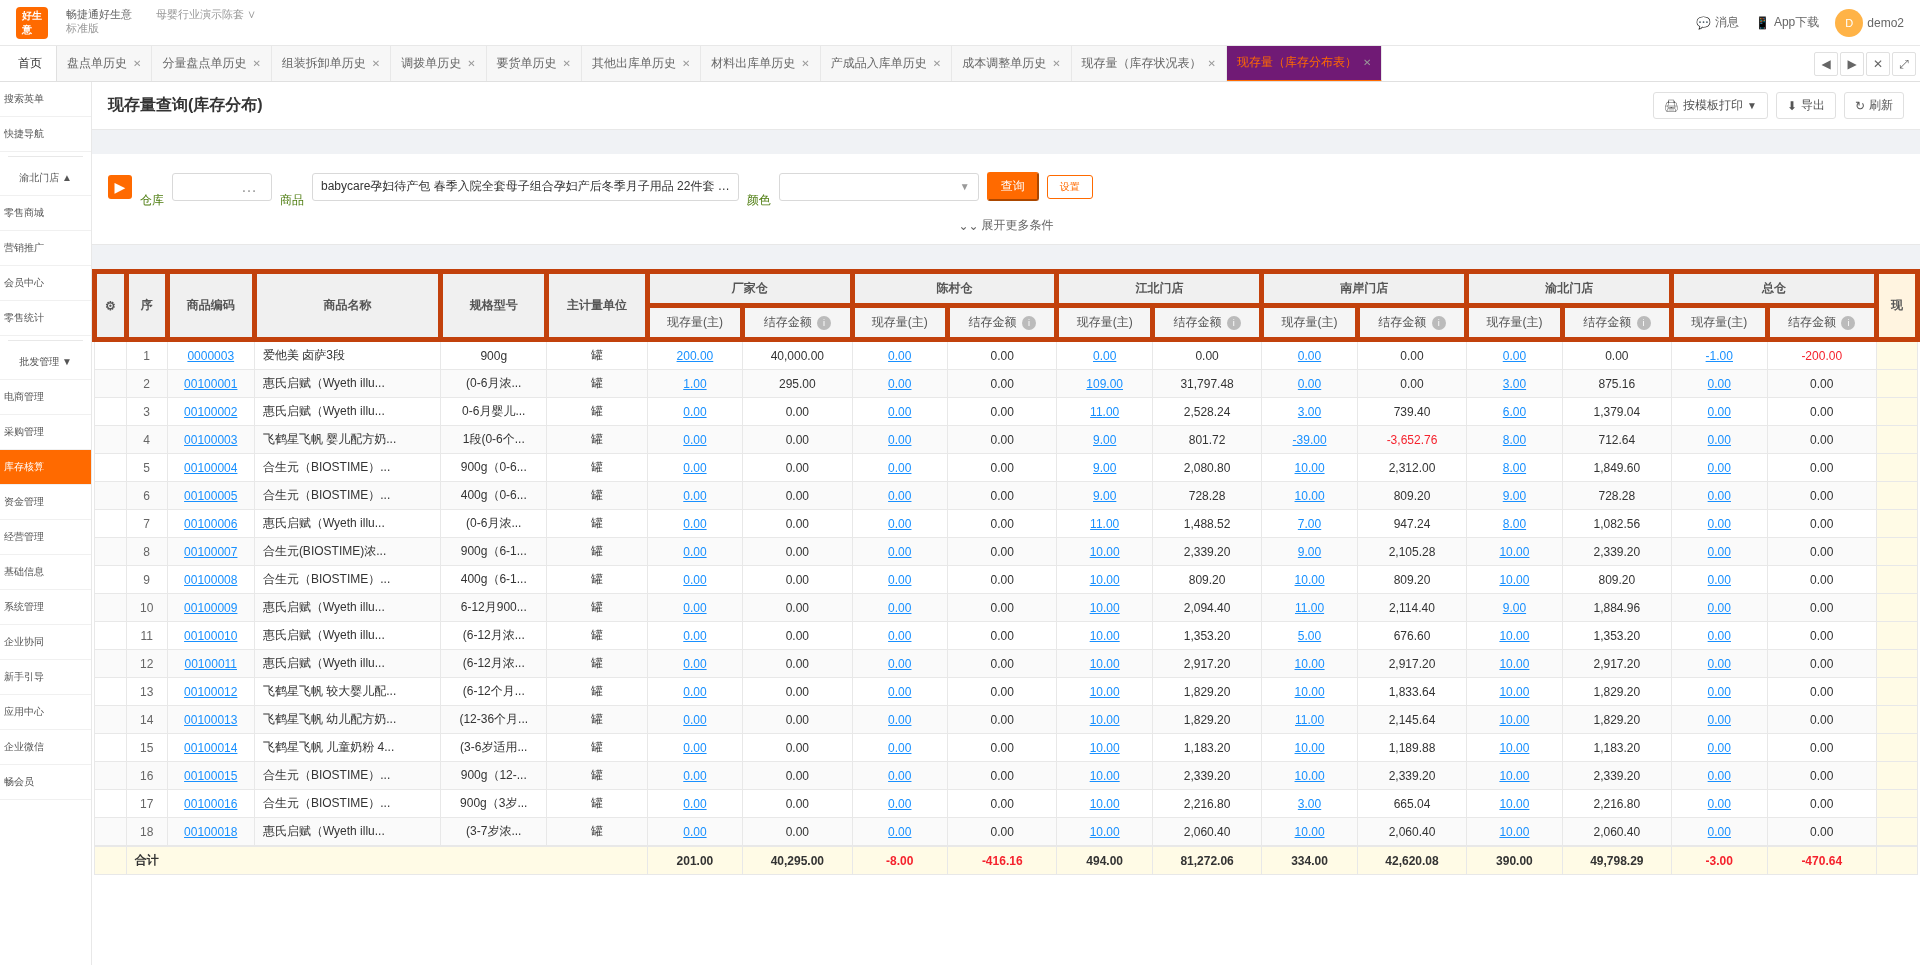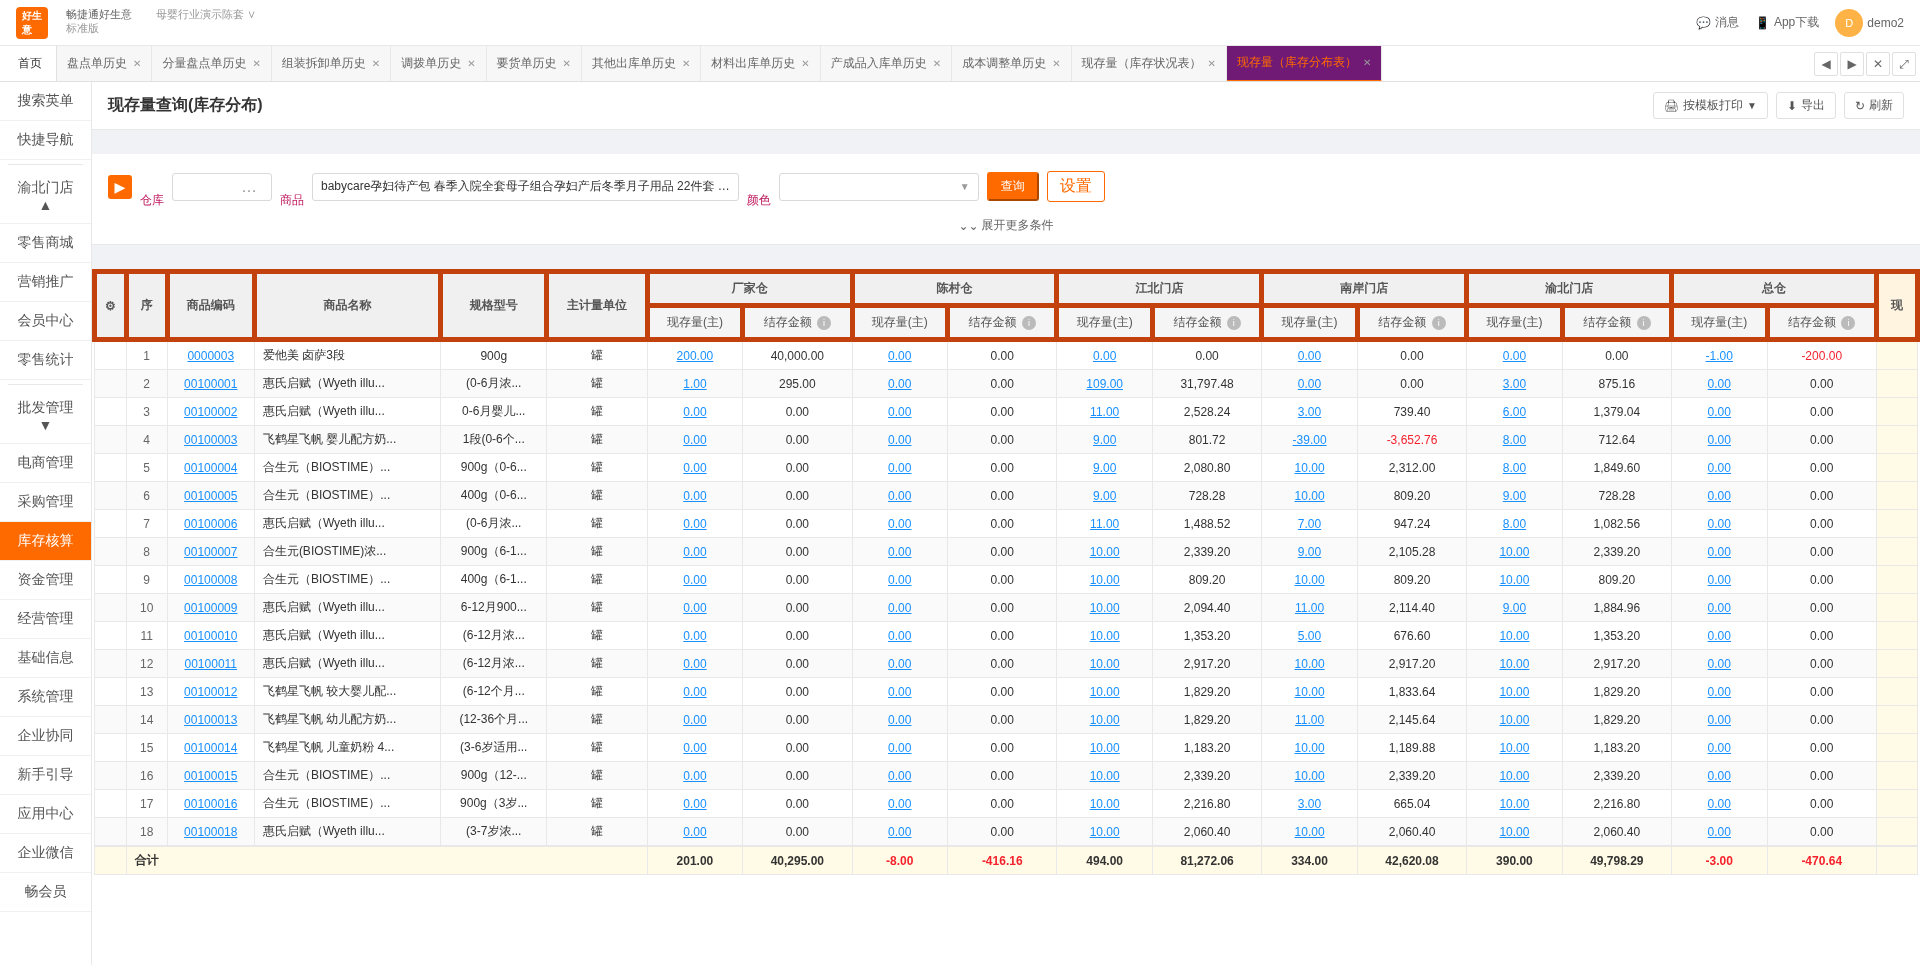--- a/index.html
+++ b/index.html
@@ -34,44 +34,44 @@
     .tab-item.active { background: #701a75; color: #ff6a00; border-bottom: 2px solid #ff6a00; }
     .tab-item .tab-close { color: #999; font-size: 10px; cursor: pointer; margin-left: 2px; }
     .tab-nav-btns { display: flex; align-items: center; margin-left: auto; gap: 2px; }
     .tab-nav-btn { width: 24px; height: 24px; display: flex; align-items: center; justify-content: center; cursor: pointer; color: #666; border: 1px solid #e0e0e0; border-radius: 2px; }
 
     
     .main-layout { display: flex; height: calc(965px - 82px); }
 
     
     .sidebar { width: 92px; background: #fff; border-right: 1px solid #e8e8e8; display: flex; flex-direction: column; overflow-y: auto; }
-    .sidebar-item { padding: 10px 16px; text-align: center; cursor: pointer; color: #555; font-size: 14px; border-bottom: 1px solid #f0f0f0; }
+    .sidebar-item { padding: 10px 4px; text-align: left; cursor: pointer; color: #555; font-size: 10px; border-bottom: 1px solid #f0f0f0; }
     .sidebar-item.active { background: #ff6a00; color: #fff; }
     .sidebar-item.has-arrow { display: flex; align-items: center; justify-content: center; gap: 2px; }
     .sidebar-separator { height: 1px; background: #e8e8e8; margin: 4px 8px; }
 
     
     .content-area { flex: 1; overflow: hidden; display: flex; flex-direction: column; gap: 24px; }
 
     
     .page-header {
       display: flex; align-items: center; justify-content: space-between;
       padding: 10px 16px; background: #fff; border-bottom: 1px solid #e8e8e8;
     }
     .page-title { font-size: 16px; font-weight: bold; color: #333; }
     .page-actions { display: flex; align-items: center; gap: 8px; }
     .btn-action { display: flex; align-items: center; gap: 4px; padding: 4px 10px; border: 1px solid #e0e0e0; border-radius: 3px; background: #fff; color: #555; cursor: pointer; font-size: 12px; }
     .btn-orange { background: #ff6a00; color: #fff; border-color: #ff6a00; border-radius: 3px; padding: 4px 12px; font-size: 12px; cursor: pointer; }
-    .btn-white-orange { background: #fff; color: #ff6a00; border: 1px solid #ff6a00; border-radius: 3px; padding: 4px 12px; font-size: 16px; cursor: pointer; }
+    .btn-white-orange { background: #fff; color: #ff6a00; border: 1px solid #ff6a00; border-radius: 3px; padding: 4px 12px; font-size: 10px; cursor: pointer; }
 
     
     .filter-area { padding: 10px 16px; background: #fff; border-bottom: 1px solid #e8e8e8; }
     .filter-row { display: flex; align-items: center; gap: 8px; flex-wrap: nowrap; }
     .filter-toggle-btn { width: 24px; height: 24px; background: #ff6a00; color: #fff; border: none; border-radius: 3px; cursor: pointer; font-size: 14px; display: flex; align-items: center; justify-content: center; }
-    .filter-label { color: #be185d; font-size: 12px; white-space: nowrap; margin-top: 28px; }
+    .filter-label { color: #4d7c0f; font-size: 12px; white-space: nowrap; margin-top: 28px; }
     .filter-input-wrapper { display: flex; align-items: center; border: 1px solid #d9d9d9; border-radius: 3px; background: #fff; padding: 0 8px; height: 28px; min-width: 100px; }
     .filter-input { border: none; outline: none; font-size: 12px; width: 80px; }
     .filter-dots { color: #999; font-size: 16px; cursor: pointer; }
     .filter-product-input { display: flex; align-items: center; border: 1px solid #d9d9d9; border-radius: 3px; background: #fff; padding: 0 8px; height: 28px; min-width: 340px; flex: 0 0 auto; }
     .filter-product-text { font-size: 12px; color: #333; overflow: hidden; text-overflow: ellipsis; white-space: nowrap; flex: 1; }
     .filter-color-input { display: flex; align-items: center; border: 1px solid #d9d9d9; border-radius: 3px; background: #fff; padding: 0 8px; height: 28px; width: 200px; }
     .filter-color-text { font-size: 12px; color: #333; flex: 1; }
     .filter-color-arrow { color: #999; font-size: 10px; }
     .expand-btn { display: flex; align-items: center; gap: 3px; color: #666; cursor: pointer; font-size: 12px; padding: 0 8px; }
 

